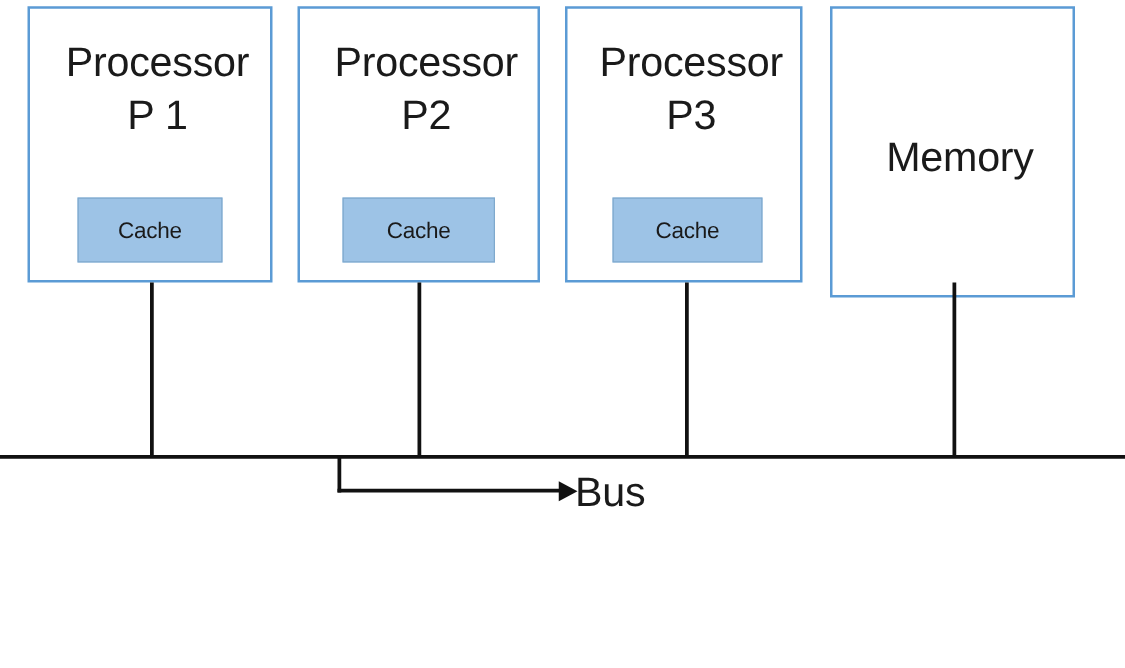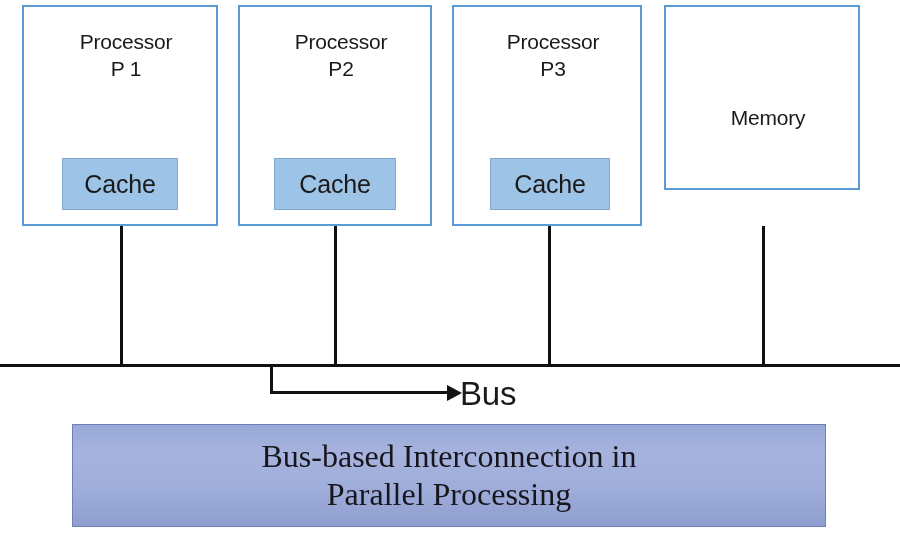--- a/index.html
+++ b/index.html
@@ -22,42 +22,42 @@
     box-sizing: border-box;
     background: #ffffff;
     border: 2px solid #5b9bd5;
   }
   .unit-title {
     position: absolute;
     left: 12px;
     right: 0;
     text-align: center;
     color: #1a1a1a;
-    font-size: 21px;
+    font-size: 33px;
     line-height: 1.28;
     font-weight: 400;
     letter-spacing: -0.2px;
     white-space: pre-line;
   }
   .proc-title { top: 22px; }
   .mem-title  { top: 98px; }
 
   
   .cache-box {
     position: absolute;
     box-sizing: border-box;
     background: #9dc3e6;
     border: 1px solid #7fa9cd;
     display: flex;
     align-items: center;
     justify-content: center;
   }
   .cache-label {
     color: #1a1a1a;
-    font-size: 25px;
+    font-size: 18px;
     line-height: 1;
     letter-spacing: -0.2px;
   }
 
   
   .drop-line {
     position: absolute;
     width: 3px;
     background: #111111;
   }
@@ -142,29 +142,25 @@
 
   <div class="unit-box" style="left:452px; top:5px; width:190px; height:221px;">
     <div class="unit-title proc-title">Processor
 P3</div>
   </div>
   <div class="cache-box" style="left:490px; top:158px; width:120px; height:52px;">
     <span class="cache-label">Cache</span>
   </div>
   <div class="drop-line" style="left:548px; top:226px; height:140px;"></div>
 
-  <div class="unit-box" style="left:664px; top:5px; width:196px; height:185px;">
+  <div class="unit-box" style="left:664px; top:5px; width:196px; height:233px;">
     <div class="unit-title mem-title">Memory</div>
   </div>
   <div class="drop-line" style="left:762px; top:226px; height:140px;"></div>
 
   <div class="bus-line" style="left:0px; top:364px; width:900px;"></div>
   <div class="leader-v" style="left:270px; top:364px; height:30px;"></div>
   <div class="leader-h" style="left:270px; top:391px; width:178px;"></div>
   <div class="arrow-head" style="left:447px; top:385px;"></div>
   <div class="bus-label" style="left:460px; top:377px;">Bus</div>
 
-  <div class="caption-banner" style="left:72px; top:424px; width:754px; height:103px;">
-    <div class="caption-text">Bus-based Interconnection in
-Parallel Processing</div>
-  </div>
 
 </div>
 
 </body></html>

